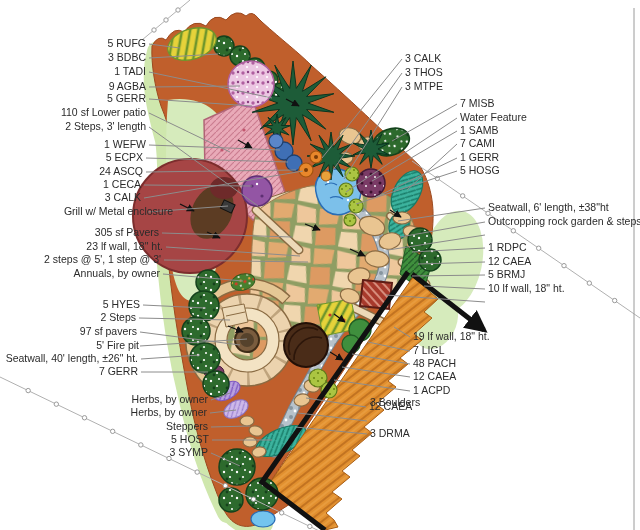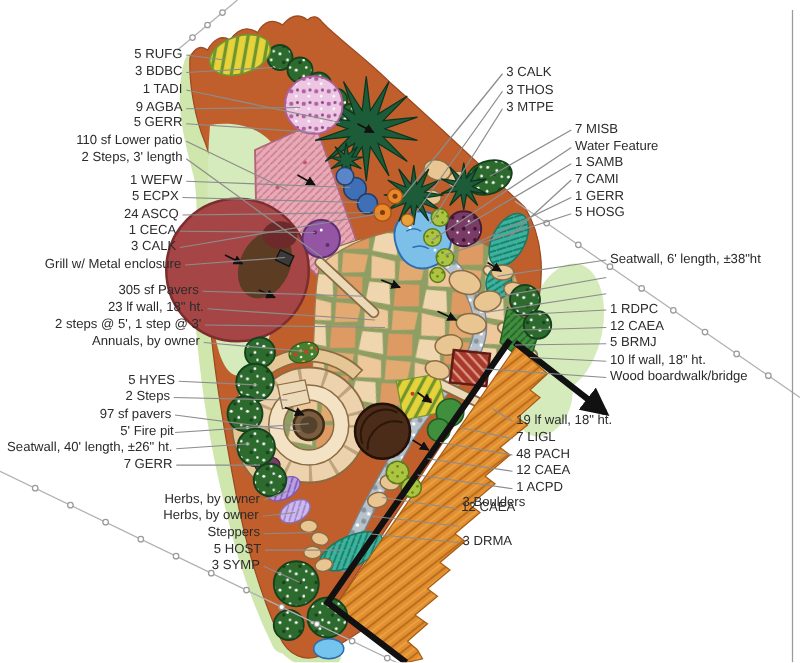--- a/index.html
+++ b/index.html
@@ -369,21 +369,21 @@
       <div class="lbl left" style="right: 494px; top: 65px;">1 TADI</div>
       <div class="lbl left" style="right: 494px; top: 80px;">9 AGBA</div>
       <div class="lbl left" style="right: 494px; top: 92px;">5 GERR</div>
       <div class="lbl left" style="right: 494px; top: 106px;">110 sf Lower patio</div>
       <div class="lbl left" style="right: 494px; top: 120px;">2 Steps, 3' length</div>
       <div class="lbl left" style="right: 494px; top: 138px;">1 WEFW</div>
       <div class="lbl left" style="right: 497px; top: 151px;">5 ECPX</div>
       <div class="lbl left" style="right: 497px; top: 165px;">24 ASCQ</div>
       <div class="lbl left" style="right: 499px; top: 178px;">1 CECA</div>
       <div class="lbl left" style="right: 499px; top: 191px;">3 CALK</div>
-      <div class="lbl left" style="right: 495px; top: 205px;">Grill w/ Metal enclosure</div>
+      <div class="lbl left" style="right: 467px; top: 205px;">Grill w/ Metal enclosure</div>
       <div class="lbl left" style="right: 481px; top: 226px;">305 sf Pavers</div>
       <div class="lbl left" style="right: 477px; top: 240px;">23 lf wall, 18" ht.</div>
       <div class="lbl left" style="right: 479px; top: 253px;">2 steps @ 5', 1 step @ 3'</div>
       <div class="lbl left" style="right: 480px; top: 267px;">Annuals, by owner</div>
       <div class="lbl left" style="right: 500px; top: 298px;">5 HYES</div>
       <div class="lbl left" style="right: 504px; top: 311px;">2 Steps</div>
       <div class="lbl left" style="right: 503px; top: 325px;">97 sf pavers</div>
       <div class="lbl left" style="right: 501px; top: 339px;">5' Fire pit</div>
       <div class="lbl left" style="right: 502px; top: 352px;">Seatwall, 40' length, ±26" ht.</div>
       <div class="lbl left" style="right: 502px; top: 365px;">7 GERR</div>
@@ -395,25 +395,25 @@
       <div class="lbl right" style="left: 405px; top: 52px;">3 CALK</div>
       <div class="lbl right" style="left: 405px; top: 66px;">3 THOS</div>
       <div class="lbl right" style="left: 405px; top: 80px;">3 MTPE</div>
       <div class="lbl right" style="left: 460px; top: 97px;">7 MISB</div>
       <div class="lbl right" style="left: 460px; top: 111px;">Water Feature</div>
       <div class="lbl right" style="left: 460px; top: 124px;">1 SAMB</div>
       <div class="lbl right" style="left: 460px; top: 137px;">7 CAMI</div>
       <div class="lbl right" style="left: 460px; top: 151px;">1 GERR</div>
       <div class="lbl right" style="left: 460px; top: 164px;">5 HOSG</div>
       <div class="lbl right" style="left: 488px; top: 201px;">Seatwall, 6' length, ±38"ht</div>
+      <div class="lbl right" style="left: 488px; top: 215px;">Outcropping rock garden &amp; steps</div>
       <div class="lbl right" style="left: 488px; top: 241px;">1 RDPC</div>
       <div class="lbl right" style="left: 488px; top: 255px;">12 CAEA</div>
       <div class="lbl right" style="left: 488px; top: 268px;">5 BRMJ</div>
       <div class="lbl right" style="left: 488px; top: 282px;">10 lf wall, 18" ht.</div>
-      <div class="lbl right" style="left: 488px; top: 295px;">Wood boardwalk/bridge</div>
       <div class="lbl right" style="left: 413px; top: 330px;">19 lf wall, 18" ht.</div>
       <div class="lbl right" style="left: 413px; top: 344px;">7 LIGL</div>
       <div class="lbl right" style="left: 413px; top: 357px;">48 PACH</div>
       <div class="lbl right" style="left: 413px; top: 370px;">12 CAEA</div>
       <div class="lbl right" style="left: 413px; top: 384px;">1 ACPD</div>
       <div class="lbl right" style="left: 369px; top: 400px;">12 CAEA</div>
       <div class="lbl right" style="left: 370px; top: 396px;">3 Boulders</div>
       <div class="lbl right" style="left: 370px; top: 427px;">3 DRMA</div>
     </div>
 </div>

